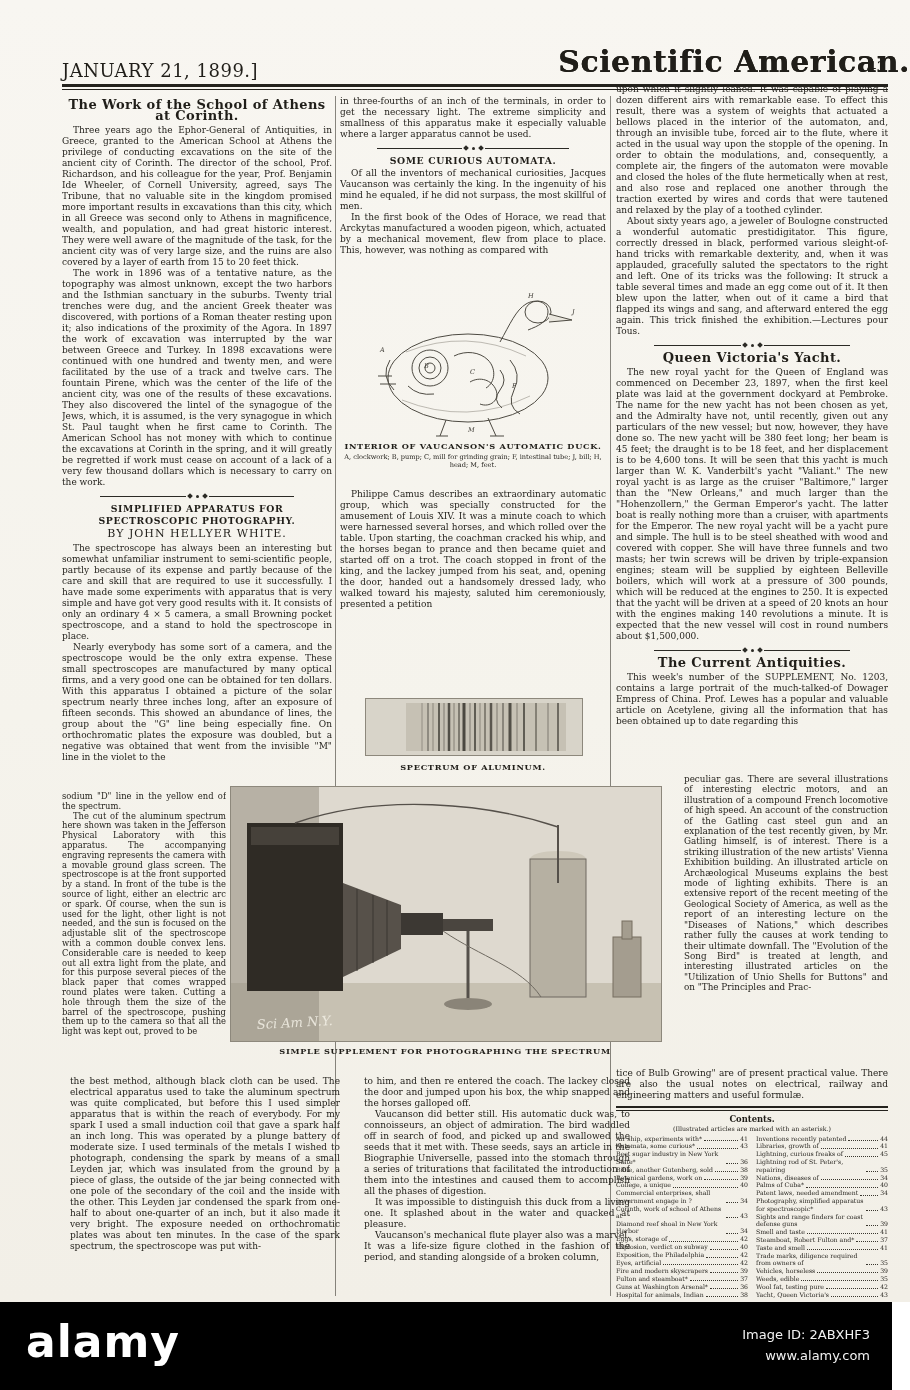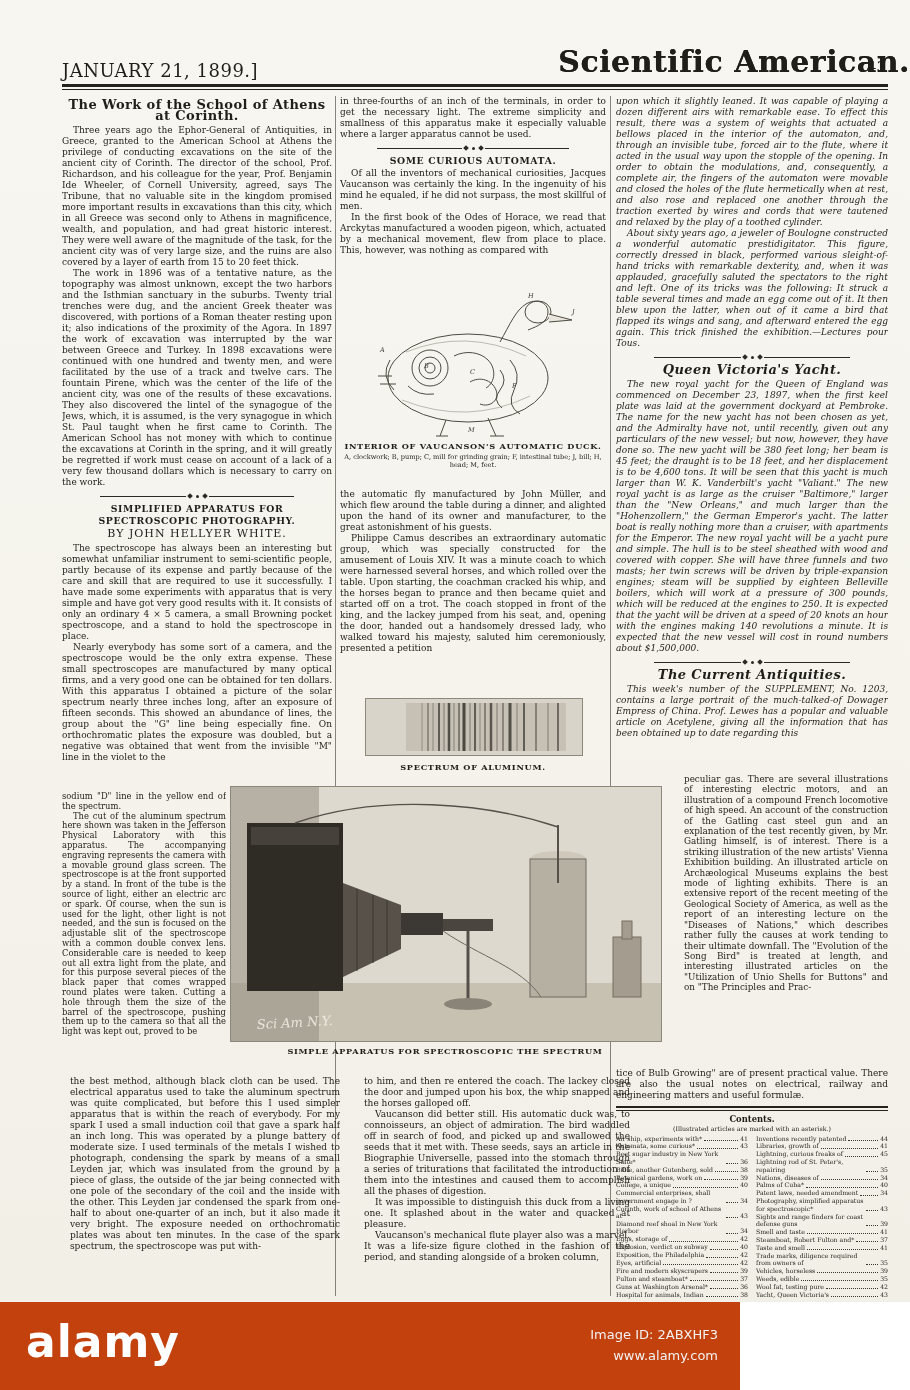--- a/index.html
+++ b/index.html
@@ -32,21 +32,21 @@
   .toc-note{text-align:center;font-size:6.3px;margin-bottom:3px;}
   .toc-cols{display:flex;gap:8px;}
   .toc-col{flex:1;font-size:6.2px;line-height:7.4px;}
   .toc-row{display:flex;align-items:flex-end;margin-bottom:.5px;}
   .toc-t{max-width:82%;}
   .toc-dots{flex:1;border-bottom:1px dotted #3a372f;margin:0 2px 1px 2px;min-width:6px;}
   .toc-p{}
   
   .ducklabel{position:absolute;font-size:6.5px;font-style:italic;color:#3c3933;}
   
-  #bar{position:absolute;left:0;top:1302px;width:740px;height:88px;background:#c2410c;color:#fff;font-family:"DejaVu Sans",sans-serif;}
+  #bar{position:absolute;left:0;top:1302px;width:892px;height:88px;background:#000000;color:#fff;font-family:"DejaVu Sans",sans-serif;}
   .alamy-logo{position:absolute;left:26px;top:14px;font-size:44px;font-weight:700;letter-spacing:1px;color:#fff;}
   .bar-right{position:absolute;right:22px;top:22px;text-align:right;font-size:13px;line-height:21px;color:#f2f2f2;}
 </style>
 </head>
 <body>
 
 <div id="page">
 
   <div class="abs date" style="left:62px;top:60px;">JANUARY 21, 1899.]</div>
   <div class="abs masthead" style="left:0;top:44px;width:910px;text-align:right;">Scientific American.</div>
@@ -127,21 +127,20 @@
     <span class="ducklabel" style="left:120px;top:78px;">C</span>
     <span class="ducklabel" style="left:162px;top:92px;">F</span>
     <span class="ducklabel" style="left:118px;top:136px;">M</span>
   </div>
   <div class="abs" style="left:340px;top:441px;width:266px;">
     <div class="figcap">INTERIOR OF VAUCANSON'S AUTOMATIC DUCK.</div>
     <div class="figkey">A, clockwork; B, pump; C, mill for grinding grain; F, intestinal tube; J, bill; H, head; M, feet.</div>
   </div>
 
   <div class="abs col" style="left:340px;top:489px;width:266px;height:206px;">
-    <p style="text-indent:0;">the automatic fly manufactured by John Müller, and which flew around the table during a dinner, and alighted upon the hand of its owner and manufacturer, to the great astonishment of his guests.</p>
     <p>Philippe Camus describes an extraordinary automatic group, which was specially constructed for the amusement of Louis XIV. It was a minute coach to which were harnessed several horses, and which rolled over the table. Upon starting, the coachman cracked his whip, and the horses began to prance and then became quiet and started off on a trot. The coach stopped in front of the king, and the lackey jumped from his seat, and, opening the door, handed out a handsomely dressed lady, who walked toward his majesty, saluted him ceremoniously, presented a petition</p>
   </div>
 
   <div class="abs figure fig-border" style="left:365px;top:698px;width:216px;height:56px;background:#d6d2c7;">
     <svg width="216" height="56" viewBox="0 0 216 56">
       <rect x="0" y="0" width="216" height="56" fill="#d8d4c9"></rect>
       <rect x="40" y="4" width="160" height="48" fill="#c6c1b4"></rect>
       <g stroke="#36332c">
         <line x1="56" y1="4" x2="56" y2="52" stroke-width="1" opacity=".35"></line>
         <line x1="62" y1="4" x2="62" y2="52" stroke-width="1.5" opacity=".5"></line>
@@ -188,30 +187,30 @@
       <ellipse cx="327" cy="72" rx="28" ry="8" fill="#cfc9bb"></ellipse>
       <rect x="299" y="72" width="56" height="138" fill="#b6b0a2" stroke="#6e6960"></rect>
       <line x1="327" y1="38" x2="327" y2="96" stroke="#55504a" stroke-width="2"></line>
       <path d="M64,36 C150,6 256,16 327,40" stroke="#55504a" fill="none" stroke-width="1.4"></path>
       <path d="M212,144 C250,170 290,180 310,210" stroke="#6e6960" fill="none" stroke-width="1"></path>
       <rect x="382" y="150" width="28" height="60" fill="#a49d8f" stroke="#776f61"></rect>
       <rect x="391" y="134" width="10" height="18" fill="#a49d8f" stroke="#776f61"></rect>
       <text x="26" y="242" font-size="13" font-style="italic" fill="#f3f0e6" opacity=".85" font-family="DejaVu Serif, serif" transform="rotate(-3 26 242)">Sci Am N.Y.</text>
     </svg>
   </div>
-  <div class="abs figcap" style="left:230px;top:1046px;width:430px;z-index:4;">SIMPLE APPARATUS FOR SPECTROSCOPIC THE SPECTRUM</div>
+  <div class="abs figcap" style="left:230px;top:1046px;width:430px;z-index:4;">SIMPLE SUPPLEMENT FOR PHOTOGRAPHING THE SPECTRUM</div>
 
   <div class="abs col" style="left:340px;top:1076px;width:266px;height:224px;margin-left:24px;">
     <p style="text-indent:0;">to him, and then re entered the coach. The lackey closed the door and jumped upon his box, the whip snapped and the horses galloped off.</p>
     <p>Vaucanson did better still. His automatic duck was, to connoisseurs, an object of admiration. The bird waddled off in search of food, and picked up and swallowed the seeds that it met with. These seeds, says an article in the Biographie Universelle, passed into the stomach through a series of triturations that facilitated the introduction of them into the intestines and caused them to accomplish all the phases of digestion.</p>
     <p>It was impossible to distinguish this duck from a living one. It splashed about in the water and quacked at pleasure.</p>
     <p>Vaucanson's mechanical flute player also was a marvel. It was a life-size figure clothed in the fashion of the period, and standing alongside of a broken column,</p>
   </div>
 
-  <div class="abs col" style="left:616px;top:96px;width:272px;height:676px;font-style:italic;">
+  <div class="abs col" style="left:616px;top:84px;width:272px;height:676px;">
     <p style="text-indent:0;">upon which it slightly leaned. It was capable of playing a dozen different airs with remarkable ease. To effect this result, there was a system of weights that actuated a bellows placed in the interior of the automaton, and, through an invisible tube, forced air to the flute, where it acted in the usual way upon the stopple of the opening. In order to obtain the modulations, and, consequently, a complete air, the fingers of the automaton were movable and closed the holes of the flute hermetically when at rest, and also rose and replaced one another through the traction exerted by wires and cords that were tautened and relaxed by the play of a toothed cylinder.</p>
     <p>About sixty years ago, a jeweler of Boulogne constructed a wonderful automatic prestidigitator. This figure, correctly dressed in black, performed various sleight-of-hand tricks with remarkable dexterity, and, when it was applauded, gracefully saluted the spectators to the right and left. One of its tricks was the following: It struck a table several times and made an egg come out of it. It then blew upon the latter, when out of it came a bird that flapped its wings and sang, and afterward entered the egg again. This trick finished the exhibition.—Lectures pour Tous.</p>
     <div class="orn">
         <span class="dmd"></span>
         <span class="dot"></span>
         <span class="dmd"></span>
       </div>
     <p class="art-title">Queen Victoria's Yacht.</p>
     <p>The new royal yacht for the Queen of England was commenced on December 23, 1897, when the first keel plate was laid at the government dockyard at Pembroke. The name for the new yacht has not been chosen as yet, and the Admiralty have not, until recently, given out any particulars of the new vessel; but now, however, they have done so. The new yacht will be 380 feet long; her beam is 45 feet; the draught is to be 18 feet, and her displacement is to be 4,600 tons. It will be seen that this yacht is much larger than W. K. Vanderbilt's yacht "Valiant." The new royal yacht is as large as the cruiser "Baltimore," larger than the "New Orleans," and much larger than the "Hohenzollern," the German Emperor's yacht. The latter boat is really nothing more than a cruiser, with apartments for the Emperor. The new royal yacht will be a yacht pure and simple. The hull is to be steel sheathed with wood and covered with copper. She will have three funnels and two masts; her twin screws will be driven by triple-expansion engines; steam will be supplied by eighteen Belleville boilers, which will work at a pressure of 300 pounds, which will be reduced at the engines to 250. It is expected that the yacht will be driven at a speed of 20 knots an hour with the engines making 140 revolutions a minute. It is expected that the new vessel will cost in round numbers about $1,500,000.</p>
     <div class="orn">

